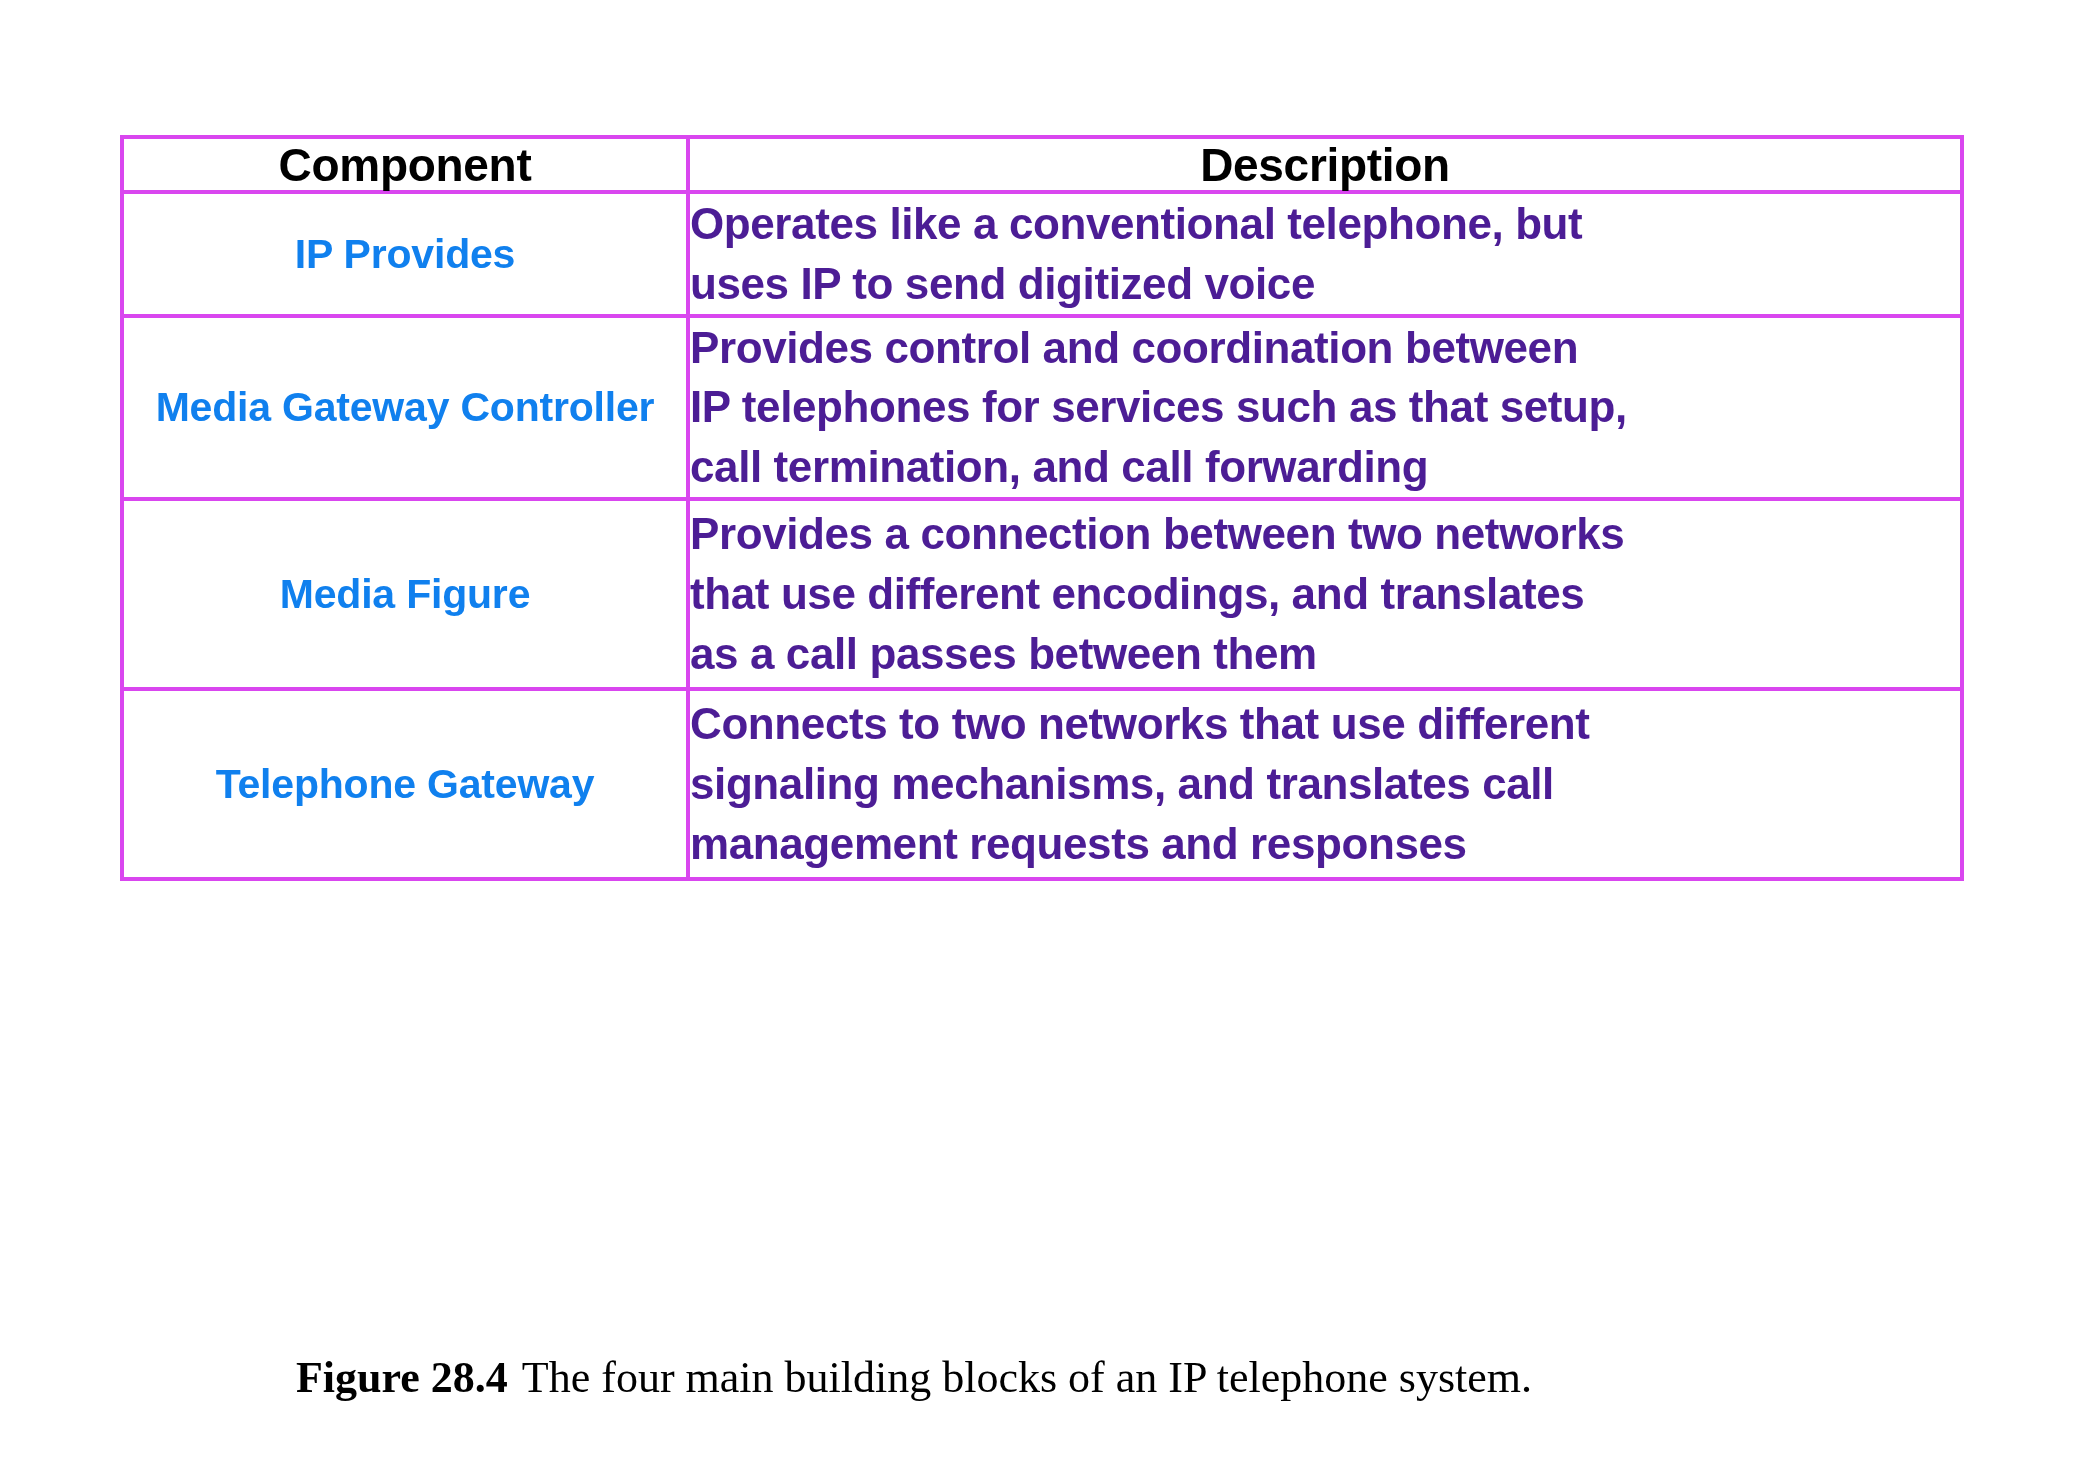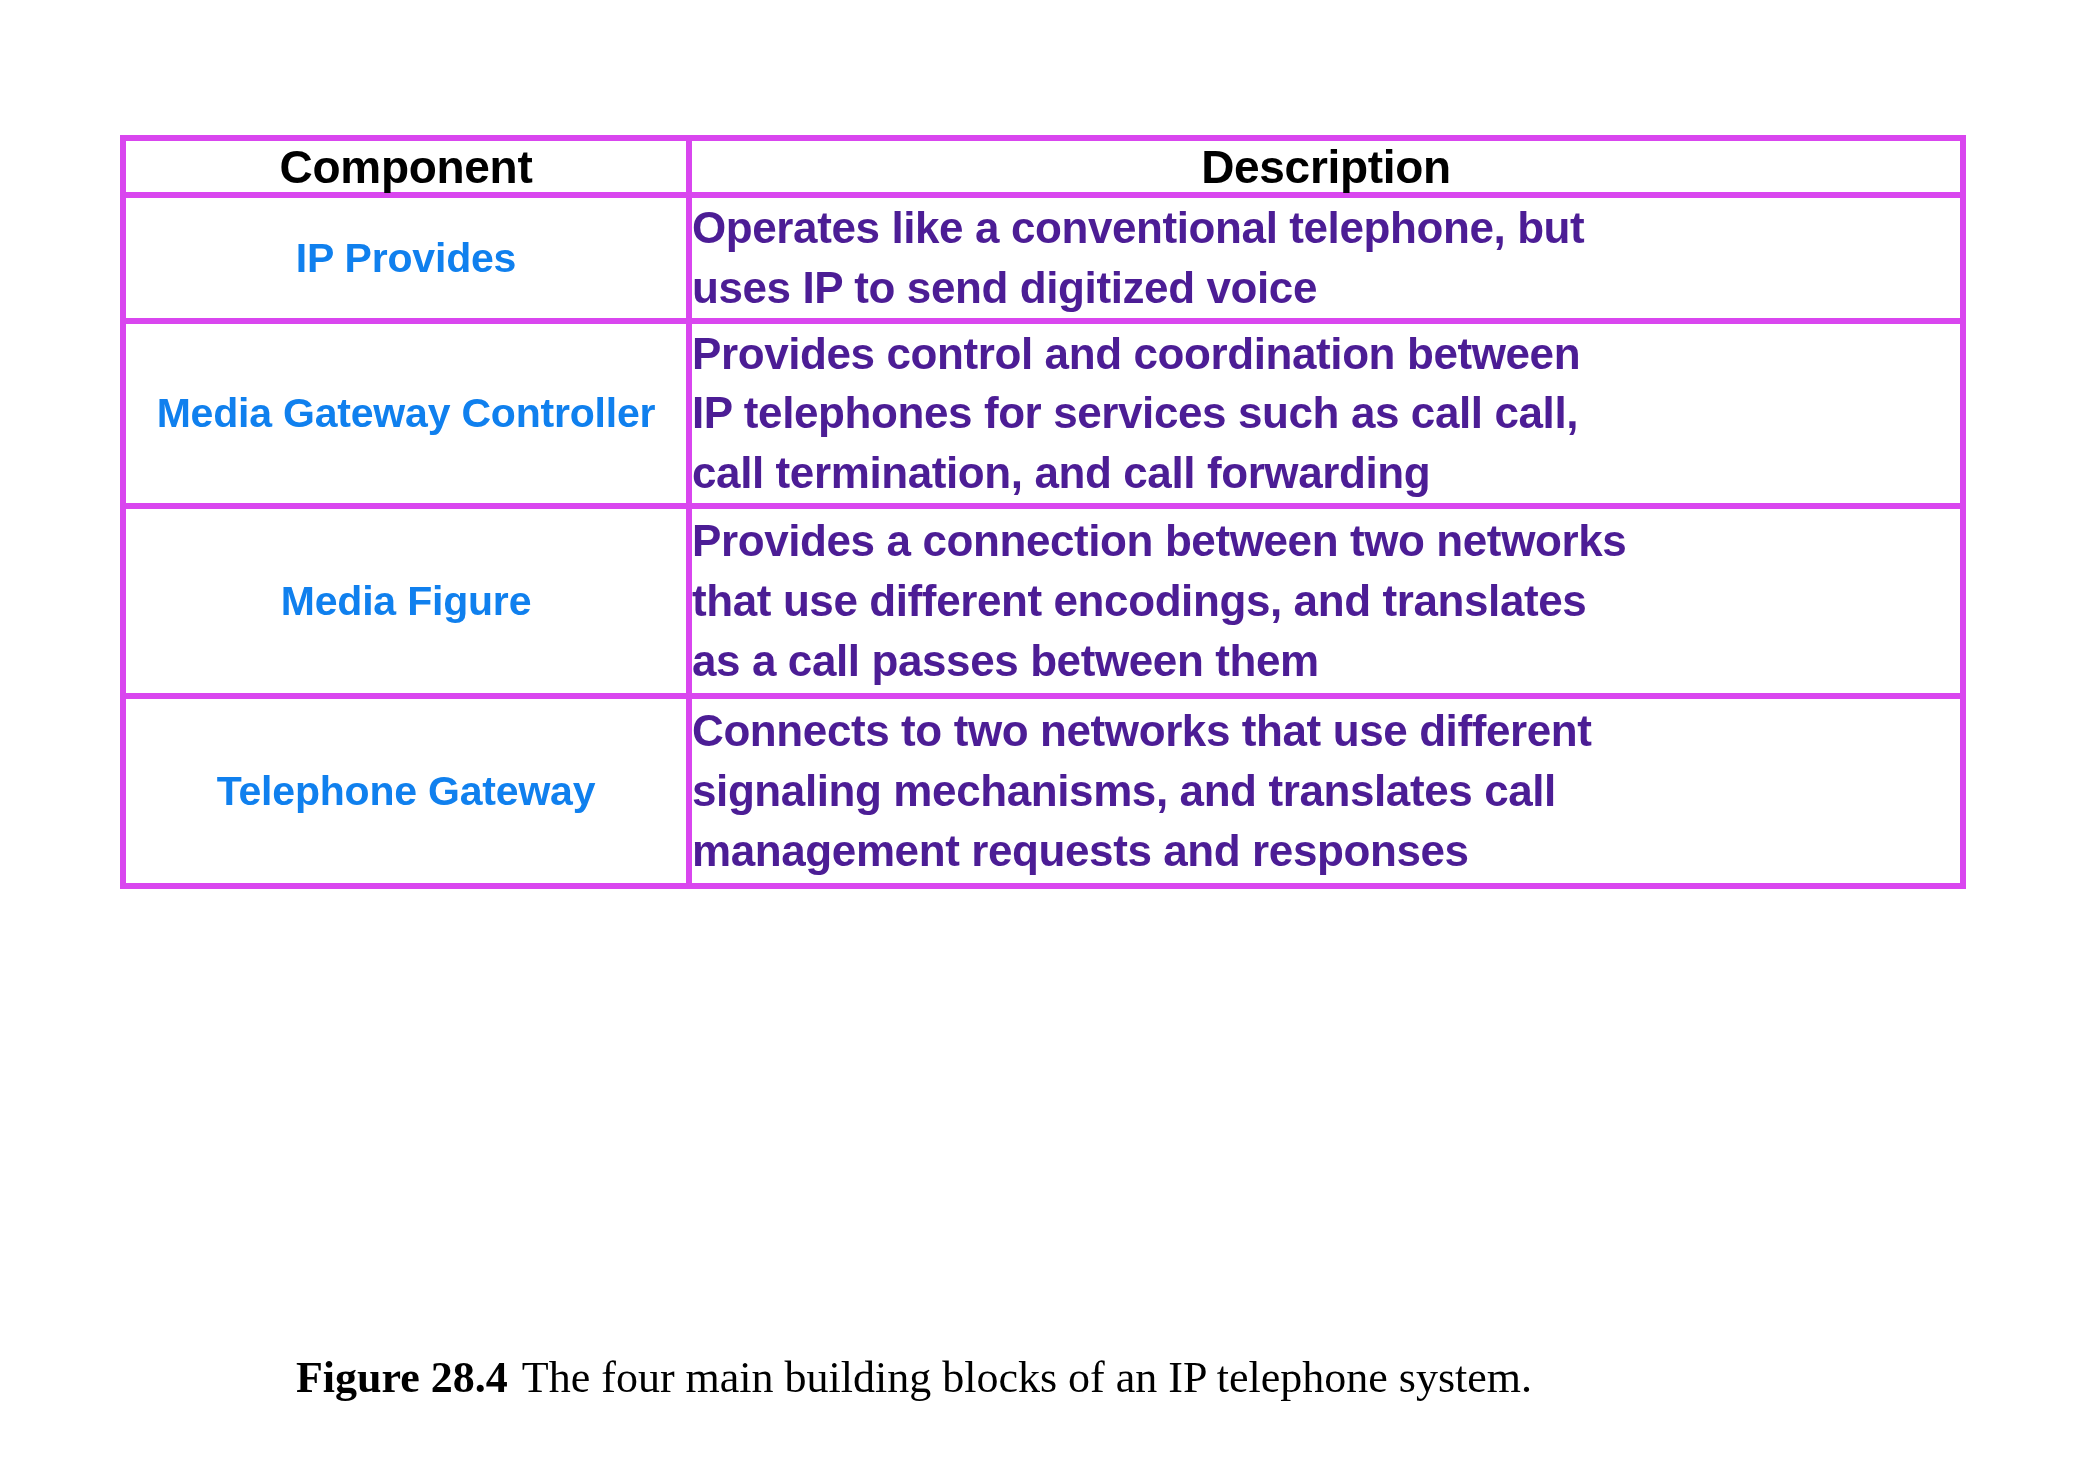--- a/index.html
+++ b/index.html
@@ -19,21 +19,21 @@
   #figure-table {
     position: absolute;
     left: 120px;
     top: 135px;
     width: 1840px;
     border-collapse: collapse;
     table-layout: fixed;
   }
   #figure-table td,
   #figure-table th {
-    border: 6px solid #d946ef;
+    border: 4px solid #d946ef;
     padding: 0;
     vertical-align: middle;
   }
   .col-component { width: 566px; }
   .col-description { width: 1274px; }
 
   
   .hdr {
     height: 51px;
     text-align: center;
@@ -108,21 +108,21 @@
   <tbody>
     <tr class="row-1">
       <td class="comp-cell">IP Provides</td>
       <td class="desc-cell">Operates like a conventional telephone, but
 uses IP to send digitized voice</td>
     </tr>
     <tr class="row-2">
       <td class="comp-cell">Media Gateway
 Controller</td>
       <td class="desc-cell">Provides control and coordination between
-IP telephones for services such as call call,
+IP telephones for services such as that setup,
 call termination, and call forwarding</td>
     </tr>
     <tr class="row-3">
       <td class="comp-cell">Media Figure</td>
       <td class="desc-cell">Provides a connection between two networks
 that use different encodings, and translates
 as a call passes between them</td>
     </tr>
     <tr class="row-4">
       <td class="comp-cell">Telephone Gateway</td>

